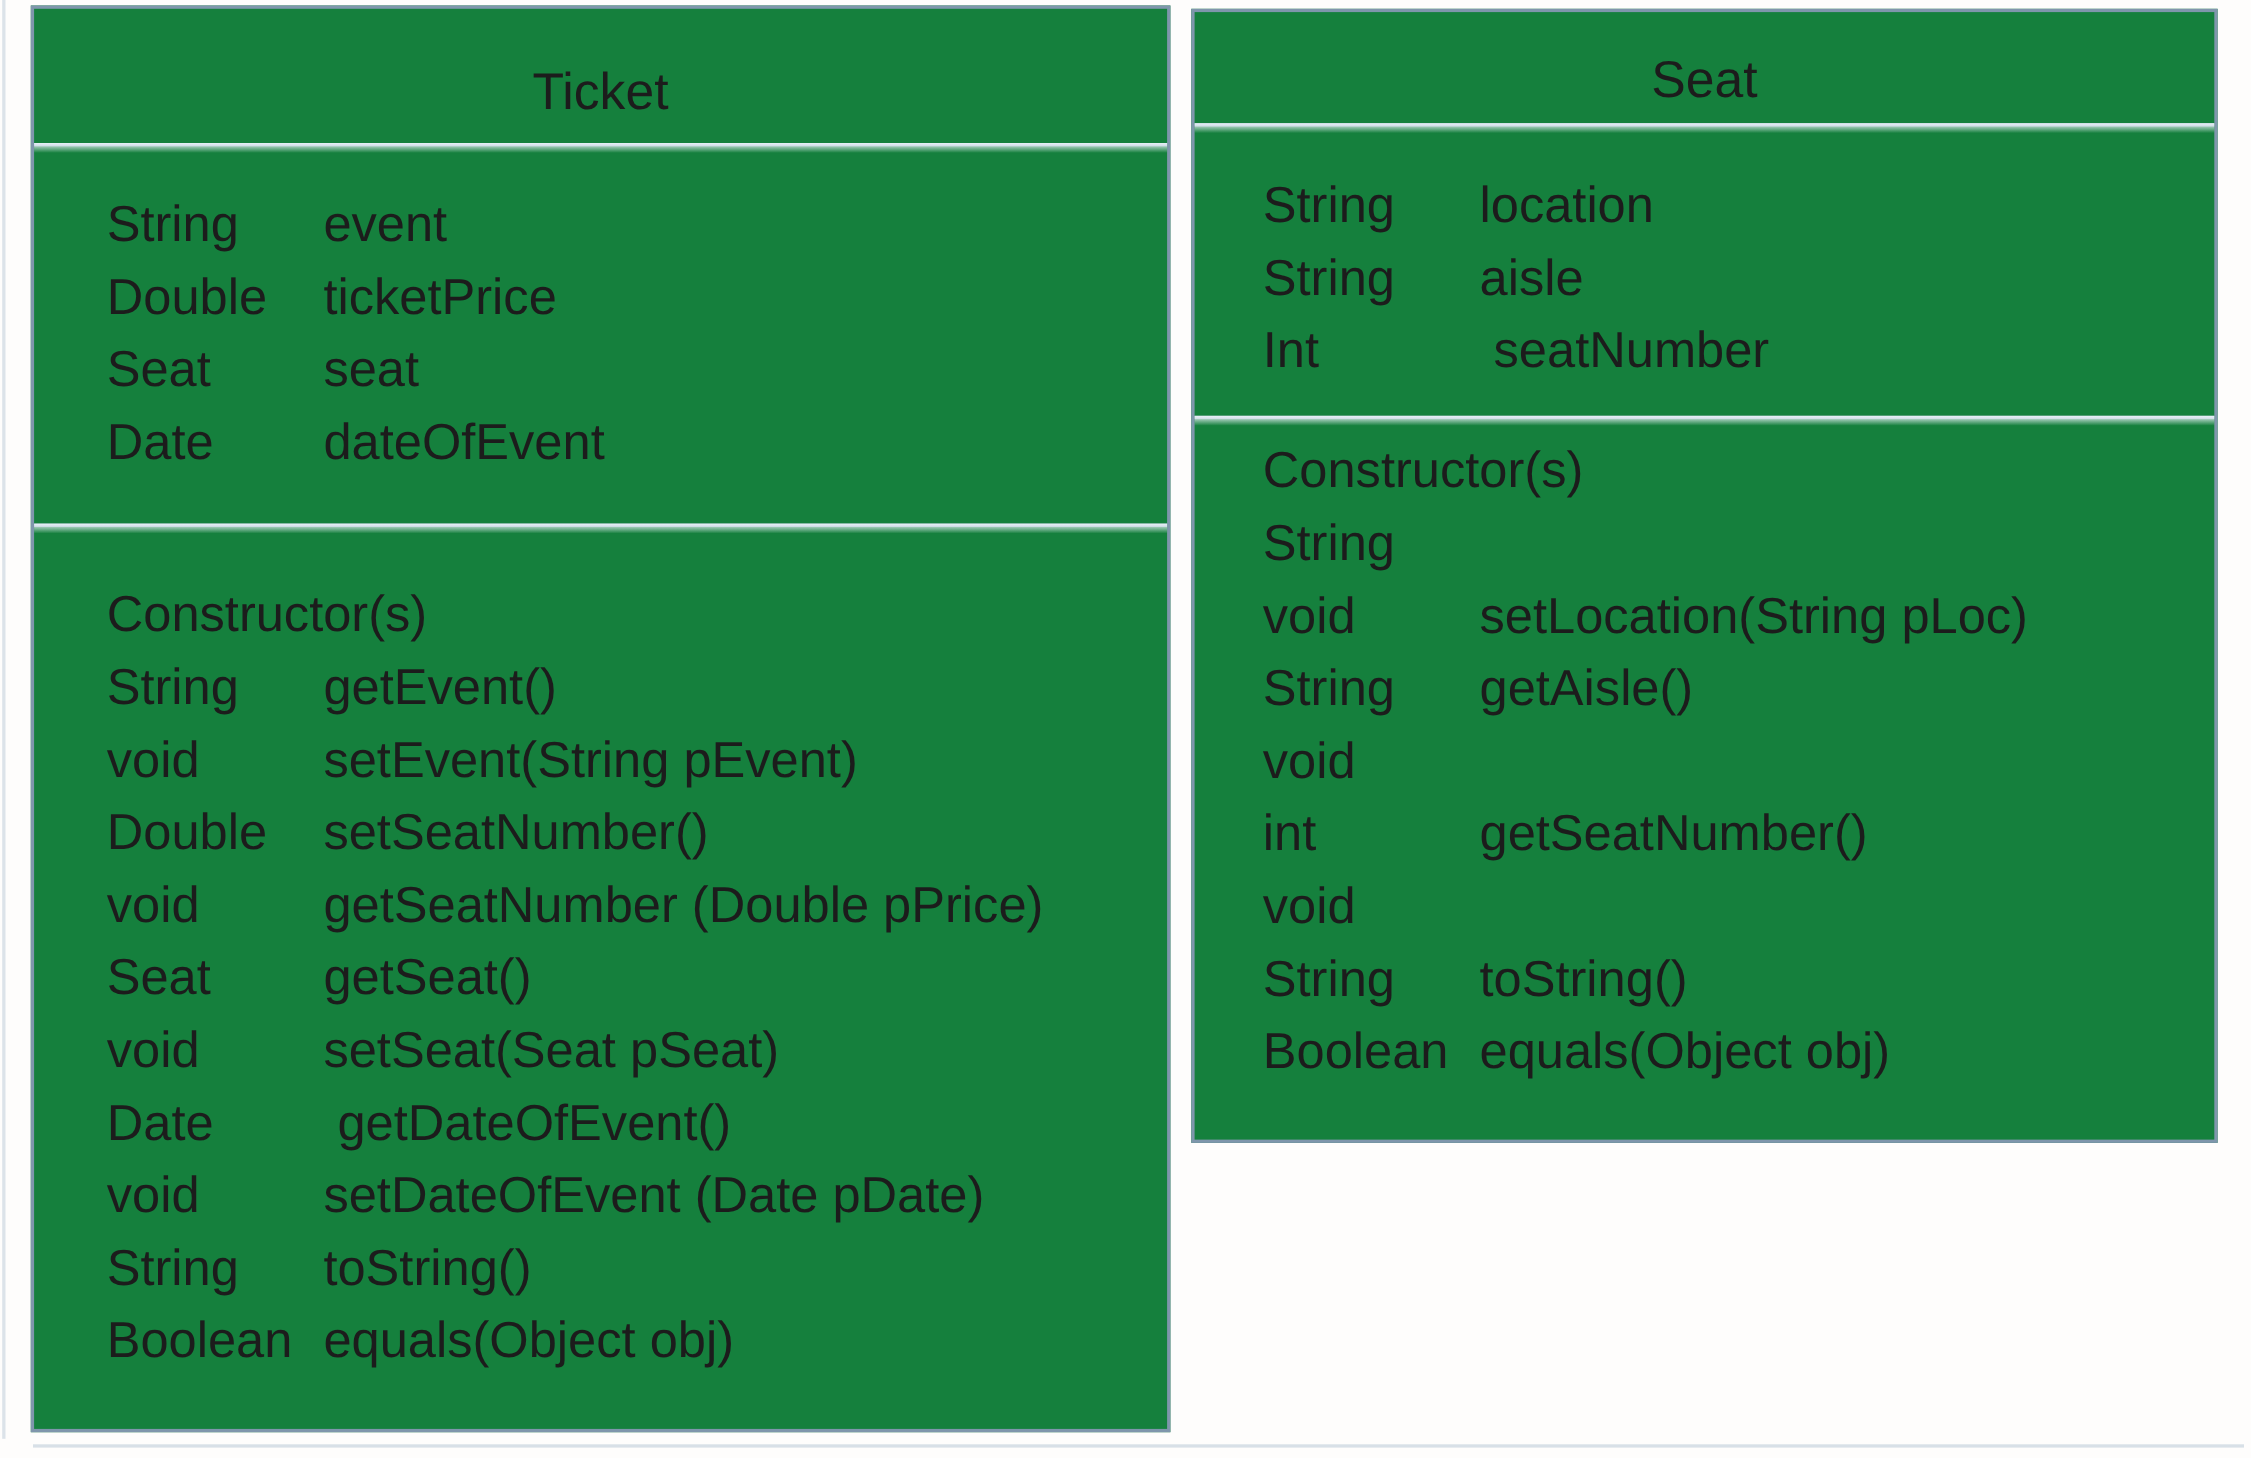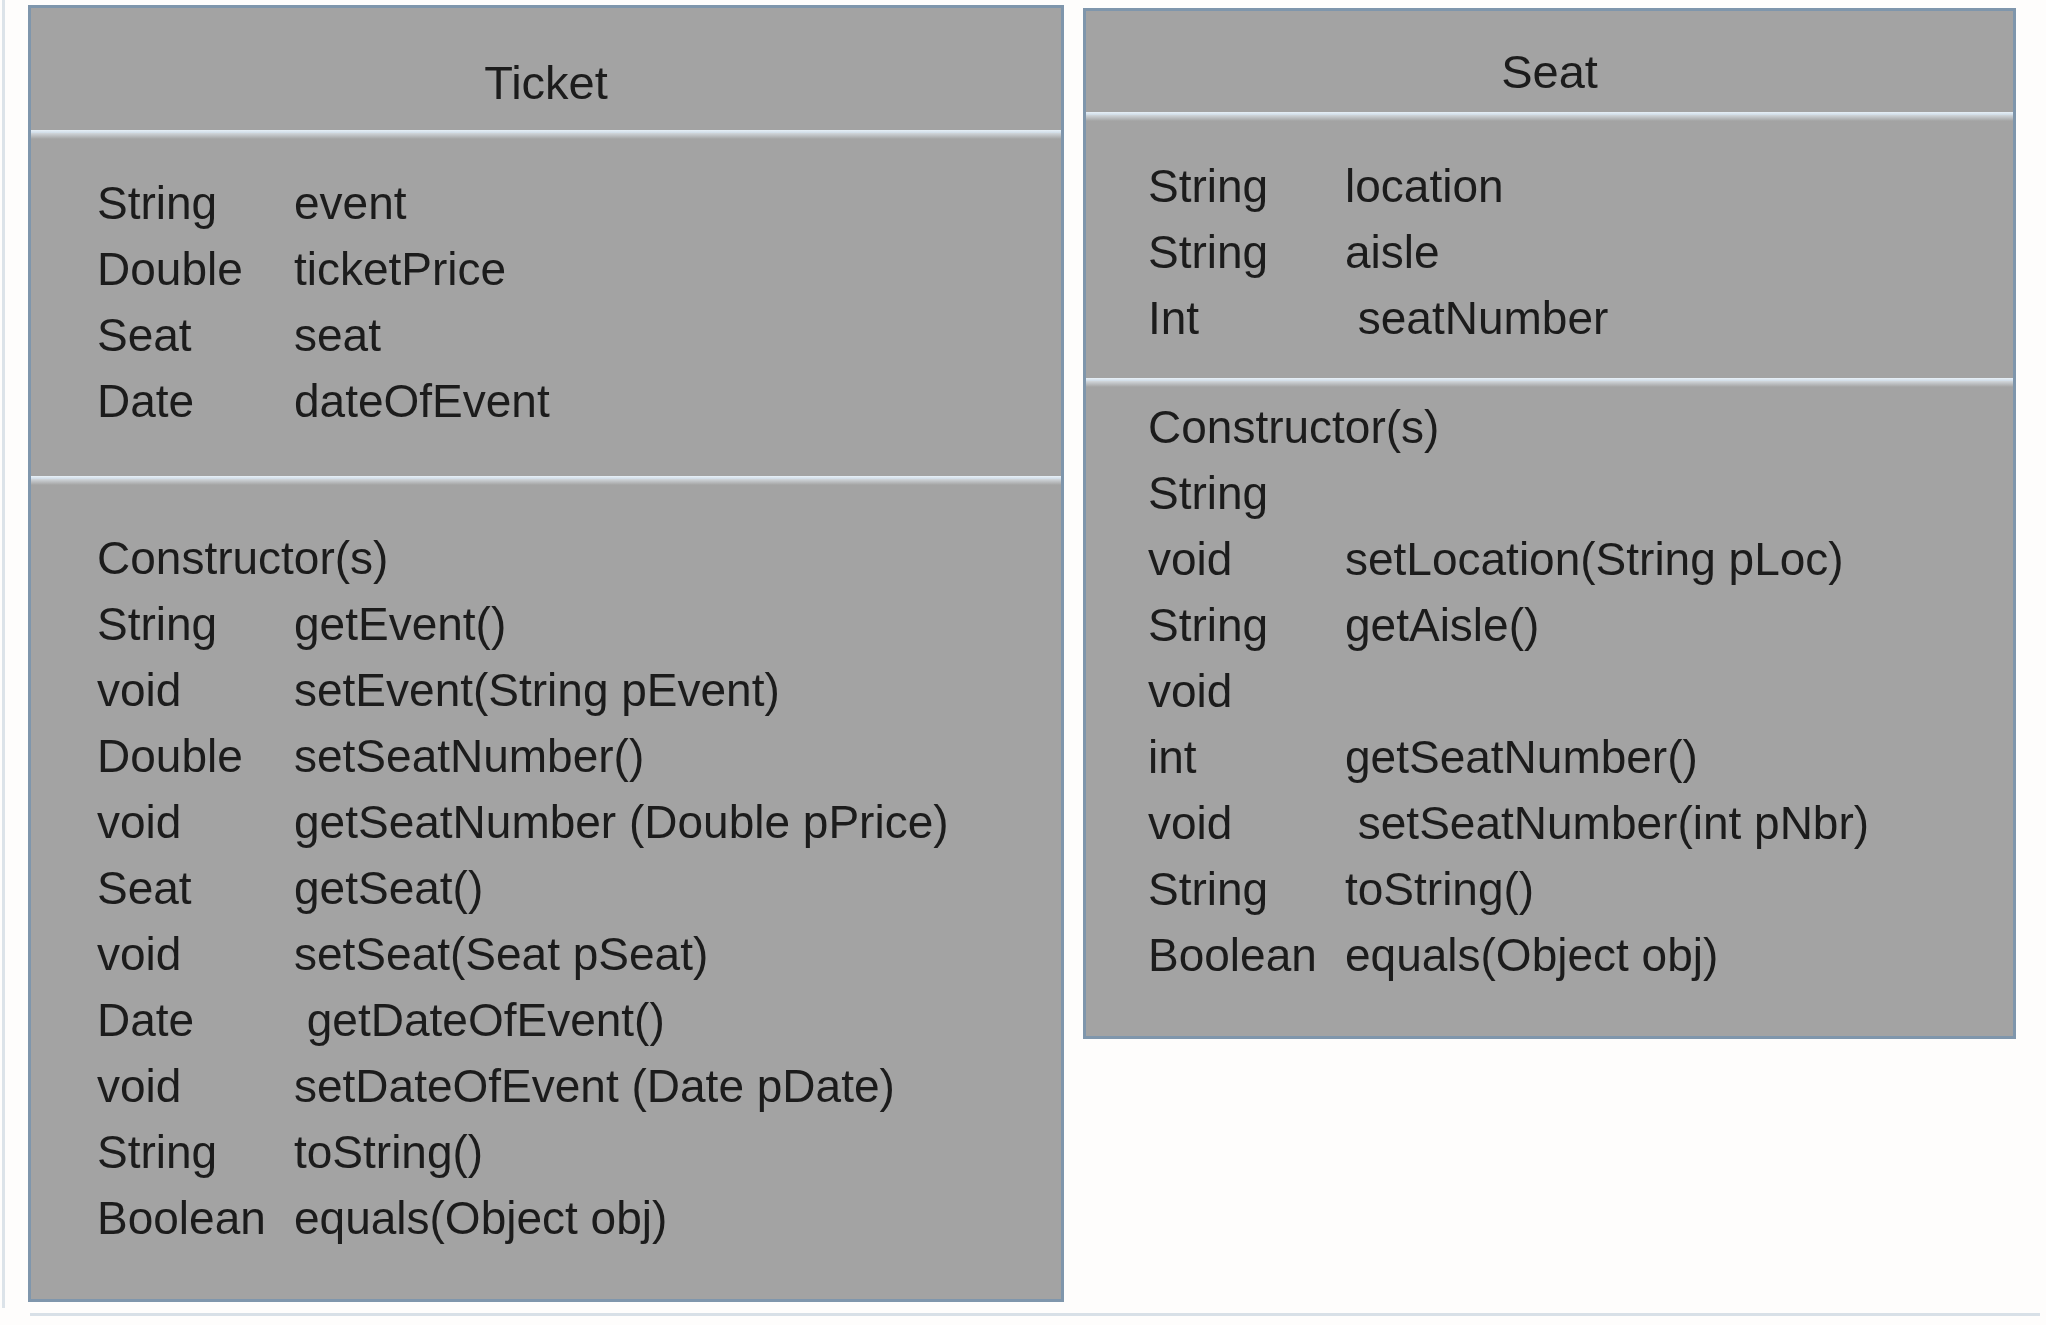--- a/index.html
+++ b/index.html
@@ -23,21 +23,21 @@
   }
   .edge-bottom {
     position: absolute; left: 30px; top: 1313px;
     width: 2010px; height: 3px;
     background: #d8e0e7;
   }
 
   .class-box {
     position: absolute;
     box-sizing: border-box;
-    background: #a3a3a3;
+    background: #15803d;
     border: 3px solid #7f96ac;
   }
   .box-ticket { left: 28px;   top: 5px; width: 1036px; height: 1297px; }
   .box-seat   { left: 1083px; top: 8px; width: 933px;  height: 1031px; }
 
   .box-header {
     box-sizing: border-box;
     display: flex;
     justify-content: center;
     align-items: center;
@@ -128,19 +128,19 @@
         <div class="member-row"><span class="member-type">String</span><span class="member-name">aisle</span></div>
         <div class="member-row"><span class="member-type">Int</span><span class="member-name"> seatNumber</span></div>
       </div>
     <div class="compartment methods">
         <div class="member-row full"><span class="member-name">Constructor(s)</span></div>
         <div class="member-row"><span class="member-type">String</span></div>
         <div class="member-row"><span class="member-type">void</span><span class="member-name">setLocation(String pLoc)</span></div>
         <div class="member-row"><span class="member-type">String</span><span class="member-name">getAisle()</span></div>
         <div class="member-row"><span class="member-type">void</span></div>
         <div class="member-row"><span class="member-type">int</span><span class="member-name">getSeatNumber()</span></div>
-        <div class="member-row"><span class="member-type">void</span><span class="member-name"> setSeatNumber(int pNbr)</span></div>
+        <div class="member-row"><span class="member-type">void</span></div>
         <div class="member-row"><span class="member-type">String</span><span class="member-name">toString()</span></div>
         <div class="member-row"><span class="member-type">Boolean</span><span class="member-name">equals(Object obj)</span></div>
       </div>
   </section>
 
 </div>
 
 </body></html>

